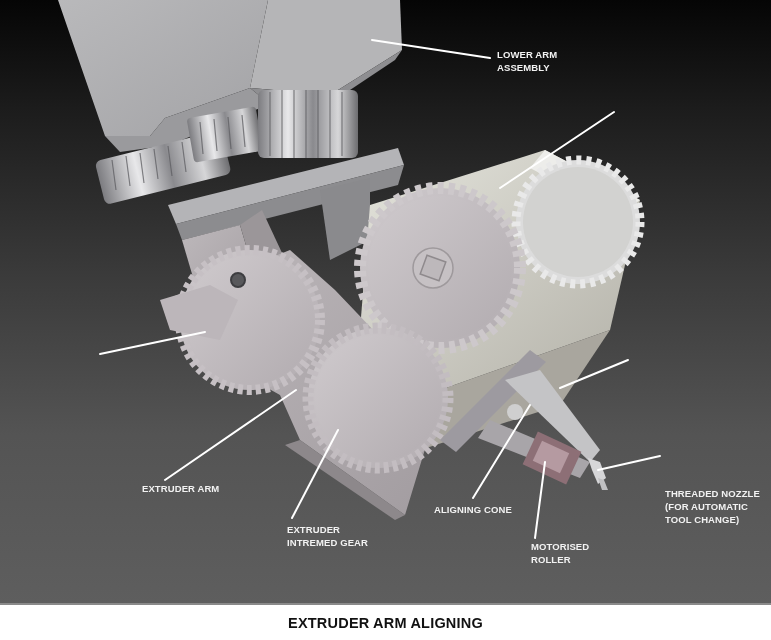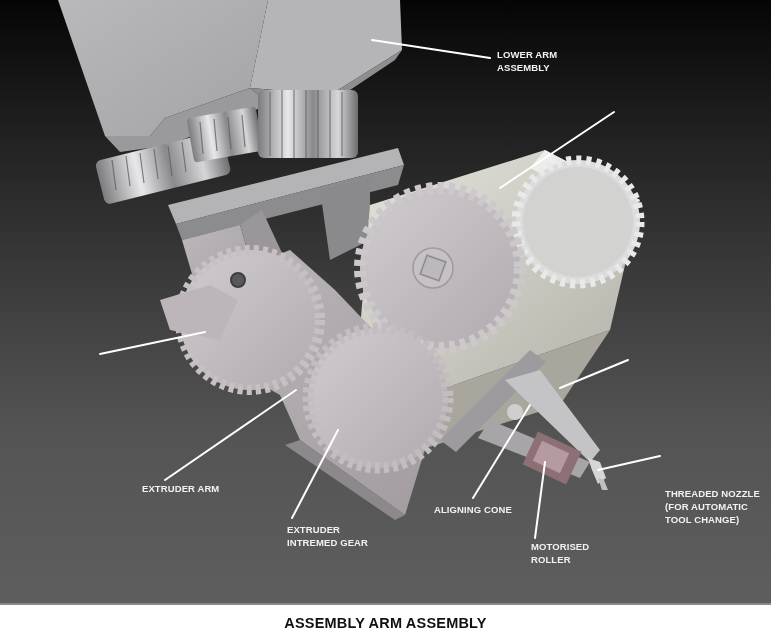--- a/index.html
+++ b/index.html
@@ -171,14 +171,14 @@
   </div>
   <div class="label" style="left:531px; top:540px;">
     <span>MOTORISED</span>
     <span>ROLLER</span>
   </div>
 
   <div class="divider"></div>
 </div>
 
 <div id="caption">
-  <span id="caption-text">ASSEMBLY ARM ASSEMBLY</span>
+  <span id="caption-text">EXTRUDER ARM ALIGNING</span>
 </div>
 
 </body></html>

